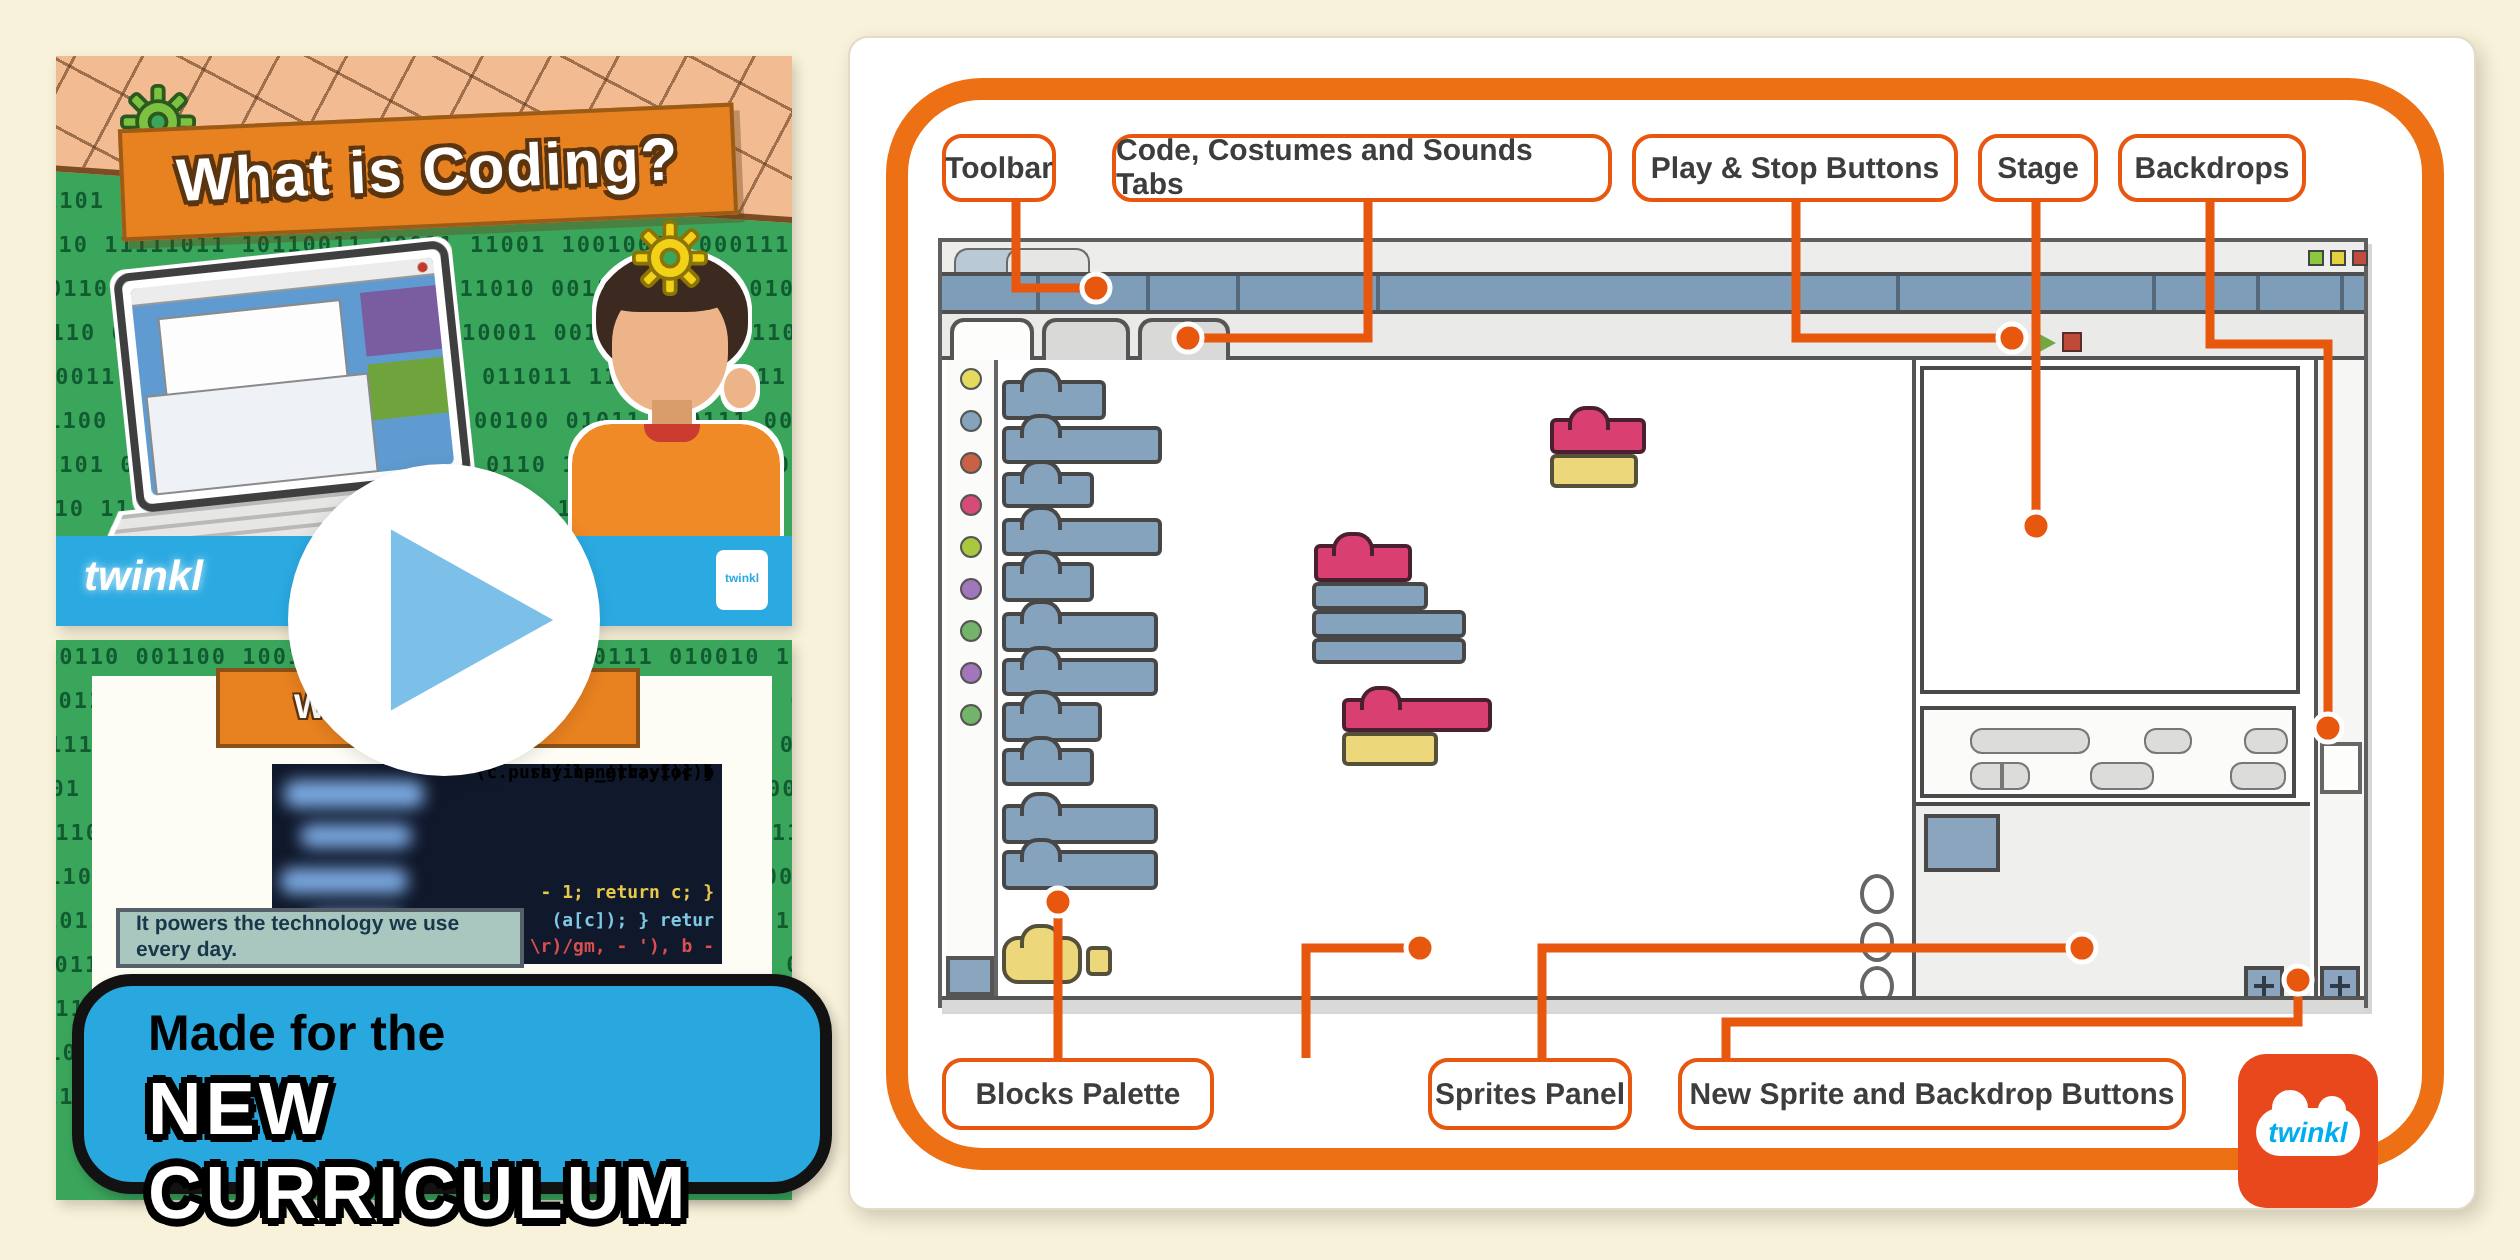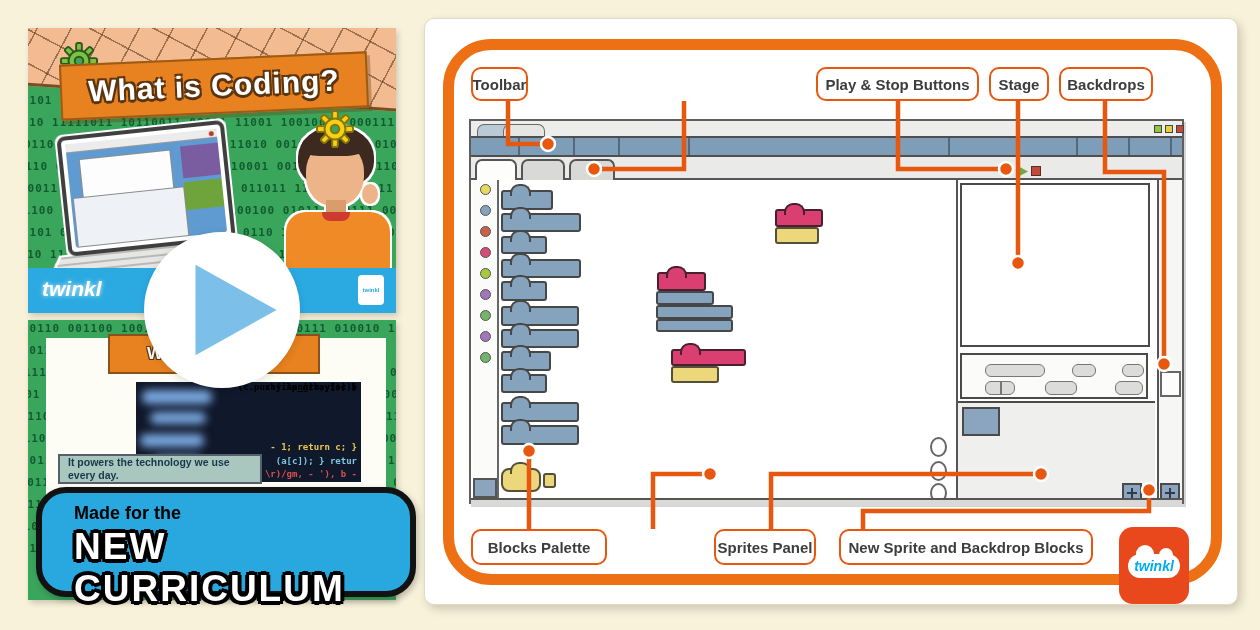--- a/index.html
+++ b/index.html
@@ -76,21 +76,21 @@
   #fact1{top:92px;width:200px;height:38px;}
   #fact2{top:134px;width:204px;height:30px;display:flex;align-items:center;}
   
   #play-overlay{left:144px;top:232px;width:156px;height:156px;background:#fff;border-radius:50%;z-index:20;
     box-shadow:0 2px 8px rgba(0,0,0,.12);cursor:pointer;}
   #play-overlay .tri{position:absolute;left:0;top:0;width:100%;height:100%;background:#7cc0ea;
     clip-path:polygon(33% 21%,33% 79%,85% 50%);}
   
   #curr-banner{left:36px;top:487px;width:380px;height:110px;background:#29a8e0;border:6px solid #121212;
     border-radius:30px;z-index:25;padding:10px 0 0 32px;box-shadow:2px 3px 6px rgba(0,0,0,.25);}
-  .curr-line1{color:#000;font-size:18px;font-weight:bold;}
+  .curr-line1{color:#000;font-size:25px;font-weight:bold;}
   .curr-line2{color:#fff;font-size:37px;font-weight:bold;letter-spacing:2px;margin-top:2px;
     text-shadow:-3px -3px 0 #000,3px -3px 0 #000,-3px 3px 0 #000,3px 3px 0 #000,0 4px 0 #000,0 -4px 0 #000,4px 0 0 #000,-4px 0 0 #000;}
 
   
   #card{left:424px;top:18px;width:814px;height:587px;background:#fff;border-radius:10px;
     box-shadow:3px 4px 10px rgba(0,0,0,.18);border:1px solid #e2dbc6;}
   #frame{left:18px;top:20px;width:779px;height:546px;border:11px solid #ee7014;border-radius:48px;}
   .callout{position:absolute;height:34px;background:#fff;border:2.5px solid #e8570e;border-radius:10px;z-index:6;
     display:flex;align-items:center;justify-content:center;font-size:15px;font-weight:bold;color:#3d3d3d;}
   .callout.bottom{height:36px;}
@@ -294,38 +294,41 @@
         <circle cx="104" cy="432" r="7"></circle>
         <circle cx="285" cy="455" r="7"></circle>
         <circle cx="616" cy="455" r="7"></circle>
         <circle cx="724" cy="471" r="7"></circle>
       </g>
     </svg>
 
     <div class="callout" style="left:46px;top:48px;width:57px">
         <span>Toolbar</span>
       </div>
+    <div class="callout" style="left:131px;top:48px;width:250px">
+        <span>Code, Costumes and Sounds Tabs</span>
+      </div>
     <div class="callout" style="left:391px;top:48px;width:163px">
         <span>Play &amp; Stop Buttons</span>
       </div>
     <div class="callout" style="left:564px;top:48px;width:60px">
         <span>Stage</span>
       </div>
     <div class="callout" style="left:634px;top:48px;width:94px">
         <span>Backdrops</span>
       </div>
 
     <div class="callout bottom" style="left:46px;top:510px;width:136px">
         <span>Blocks Palette</span>
       </div>
     <div class="callout bottom" style="left:289px;top:510px;width:102px">
         <span>Sprites Panel</span>
       </div>
     <div class="callout bottom" style="left:414px;top:510px;width:254px">
-        <span>New Sprite and Backdrop Blocks</span>
+        <span>New Sprite and Backdrop Buttons</span>
       </div>
 
     <div class="abs" id="mockwin">
       <div class="titlebar">
         <div class="hump hump1"></div>
         <div class="hump hump2"></div>
         <div class="winbtn" style="left:683px;background:#8dc63f"></div>
         <div class="winbtn" style="left:694px;background:#e3d23d"></div>
         <div class="winbtn" style="left:705px;background:#c14b3d"></div>
       </div>

